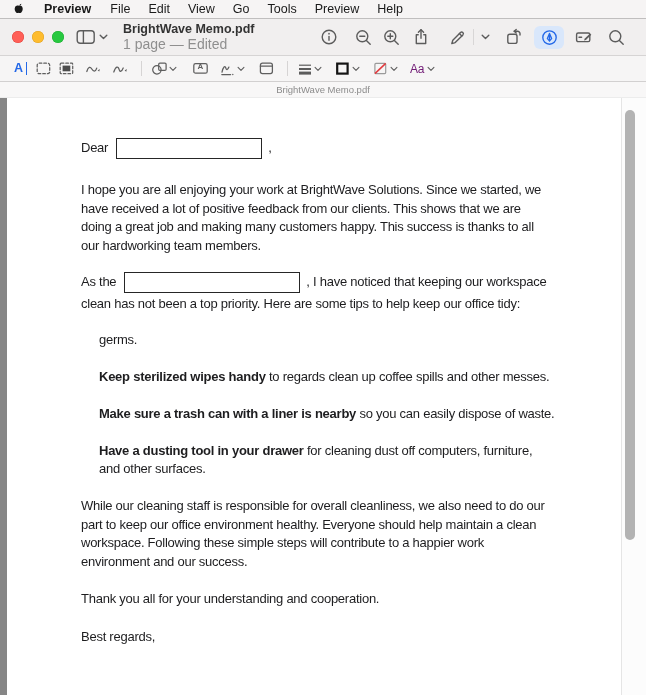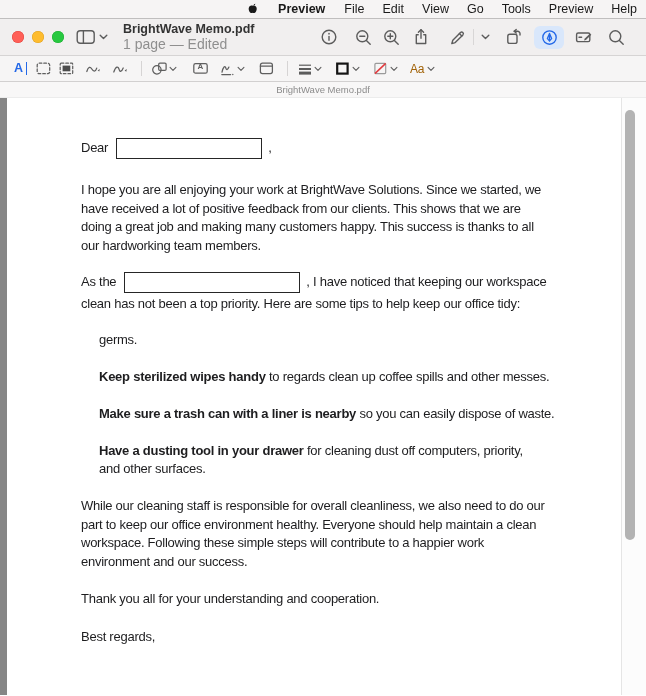--- a/index.html
+++ b/index.html
@@ -3,21 +3,21 @@
 <meta charset="utf-8">
 <title>Preview — BrightWave Memo.pdf</title>
 <style>
   html,body{margin:0;padding:0;background:#e8e8e8;}
   *{box-sizing:border-box;}
   .screen{position:relative;width:646px;height:696px;overflow:hidden;
     font-family:"Liberation Sans",sans-serif;background:#fff;}
 
   
   .menubar{height:19px;background:#f6f4f4;border-bottom:1px solid #c0bebe;
-    display:flex;align-items:center;padding:0 0 0 13px;font-size:12.5px;color:#1a1a1a;justify-content:flex-end;}
+    display:flex;align-items:center;padding:0 0 0 13px;font-size:12.5px;color:#1a1a1a;}
   .apple{display:flex;align-items:center;margin-right:12px;}
   .mitem{padding:0 9px;}
   .mitem.app{font-weight:700;padding:0 10px 0 6px;}
 
   
   .titlebar{height:37px;background:#f1efef;border-bottom:1px solid #d6d4d4;
     display:flex;align-items:center;padding:0 10px 0 12px;}
   .lights{display:flex;gap:8px;align-items:center;}
   .light{width:12px;height:12px;border-radius:50%;}
   .light.red{background:#ff5f57;box-shadow:inset 0 0 0 .5px #e0443e;}
@@ -41,21 +41,21 @@
     display:flex;align-items:center;padding:0 8px 0 9px;}
   .mbtn{width:23px;height:20px;display:flex;align-items:center;justify-content:center;position:relative;}
   .mico{stroke:#5f5f5f;fill:none;stroke-width:1.25;stroke-linecap:round;stroke-linejoin:round;}
   .vdiv{width:1px;height:15px;background:#d6d4d4;margin:0 9px;}
   .chev{margin-left:1px;display:flex;align-items:center;}
   .grp{display:flex;align-items:center;}
   .glyphA{color:#2368e8;font-weight:700;font-size:12.5px;line-height:1;}
   .ibeam{width:1.5px;height:13px;background:#2368e8;margin-left:2.5px;}
   .tbx-letter{position:absolute;left:0;right:0;top:4px;text-align:center;
     font-size:8px;font-weight:700;color:#5f5f5f;line-height:1;}
-  .aa-glyph{font-size:12px;color:#a16207;letter-spacing:-.3px;}
+  .aa-glyph{font-size:12px;color:#701a75;letter-spacing:-.3px;}
 
   
   .content{position:relative;height:613px;background:#868686;}
   .pagelabel-strip{position:absolute;left:0;top:0;width:100%;height:16px;background:#f8f7f7;
     border-bottom:1px solid #ececec;display:flex;align-items:center;justify-content:center;}
   .pagelabel{font-size:9.5px;color:#8c8c8c;}
   .page{position:absolute;left:7px;top:16px;width:614px;height:597px;background:#ffffff;}
   .scrollbar{position:absolute;right:0;top:16px;width:25px;height:597px;background:#fcfcfc;
     border-left:1px solid #e5e5e5;}
   .thumb{position:absolute;left:3px;top:12px;width:10px;height:430px;background:#b3b3b3;border-radius:5px;}
@@ -333,21 +333,21 @@
           <div class="tip">
             <div class="line">germs.</div>
           </div>
           <div class="tip">
             <div class="line"><b>Keep sterilized wipes handy</b><span> to regards clean up coffee spills and other messes.</span></div>
           </div>
           <div class="tip">
             <div class="line"><b>Make sure a trash can with a liner is nearby</b><span> so you can easily dispose of waste.</span></div>
           </div>
           <div class="tip">
-            <div class="line"><b>Have a dusting tool in your drawer</b><span> for cleaning dust off computers, priority,</span></div>
+            <div class="line"><b>Have a dusting tool in your drawer</b><span> for cleaning dust off computers, furniture,</span></div>
             <div class="line">and other surfaces.</div>
           </div>
         </div>
 
         <div class="para2">
           <div class="line">While our cleaning staff is responsible for overall cleanliness, we also need to do our</div>
           <div class="line">part to keep our office environment healthy. Everyone should help maintain a clean</div>
           <div class="line">workspace. Following these simple steps will contribute to a happier work</div>
           <div class="line">environment and our success.</div>
         </div>

